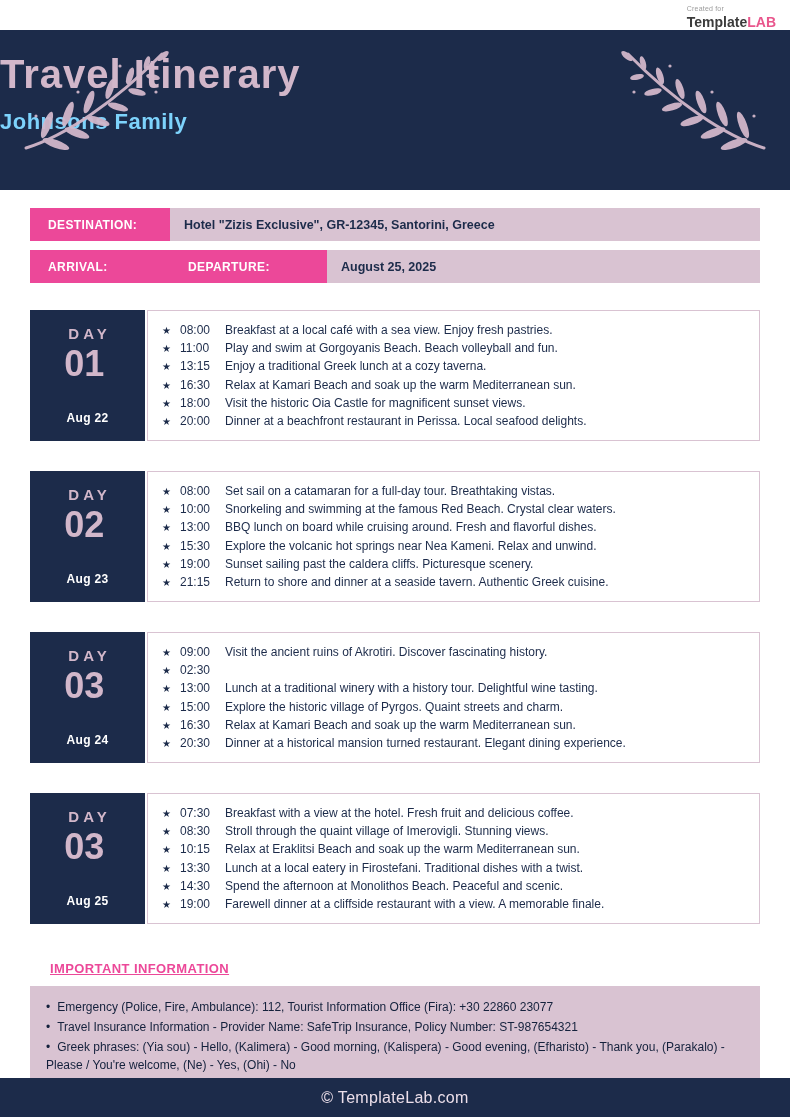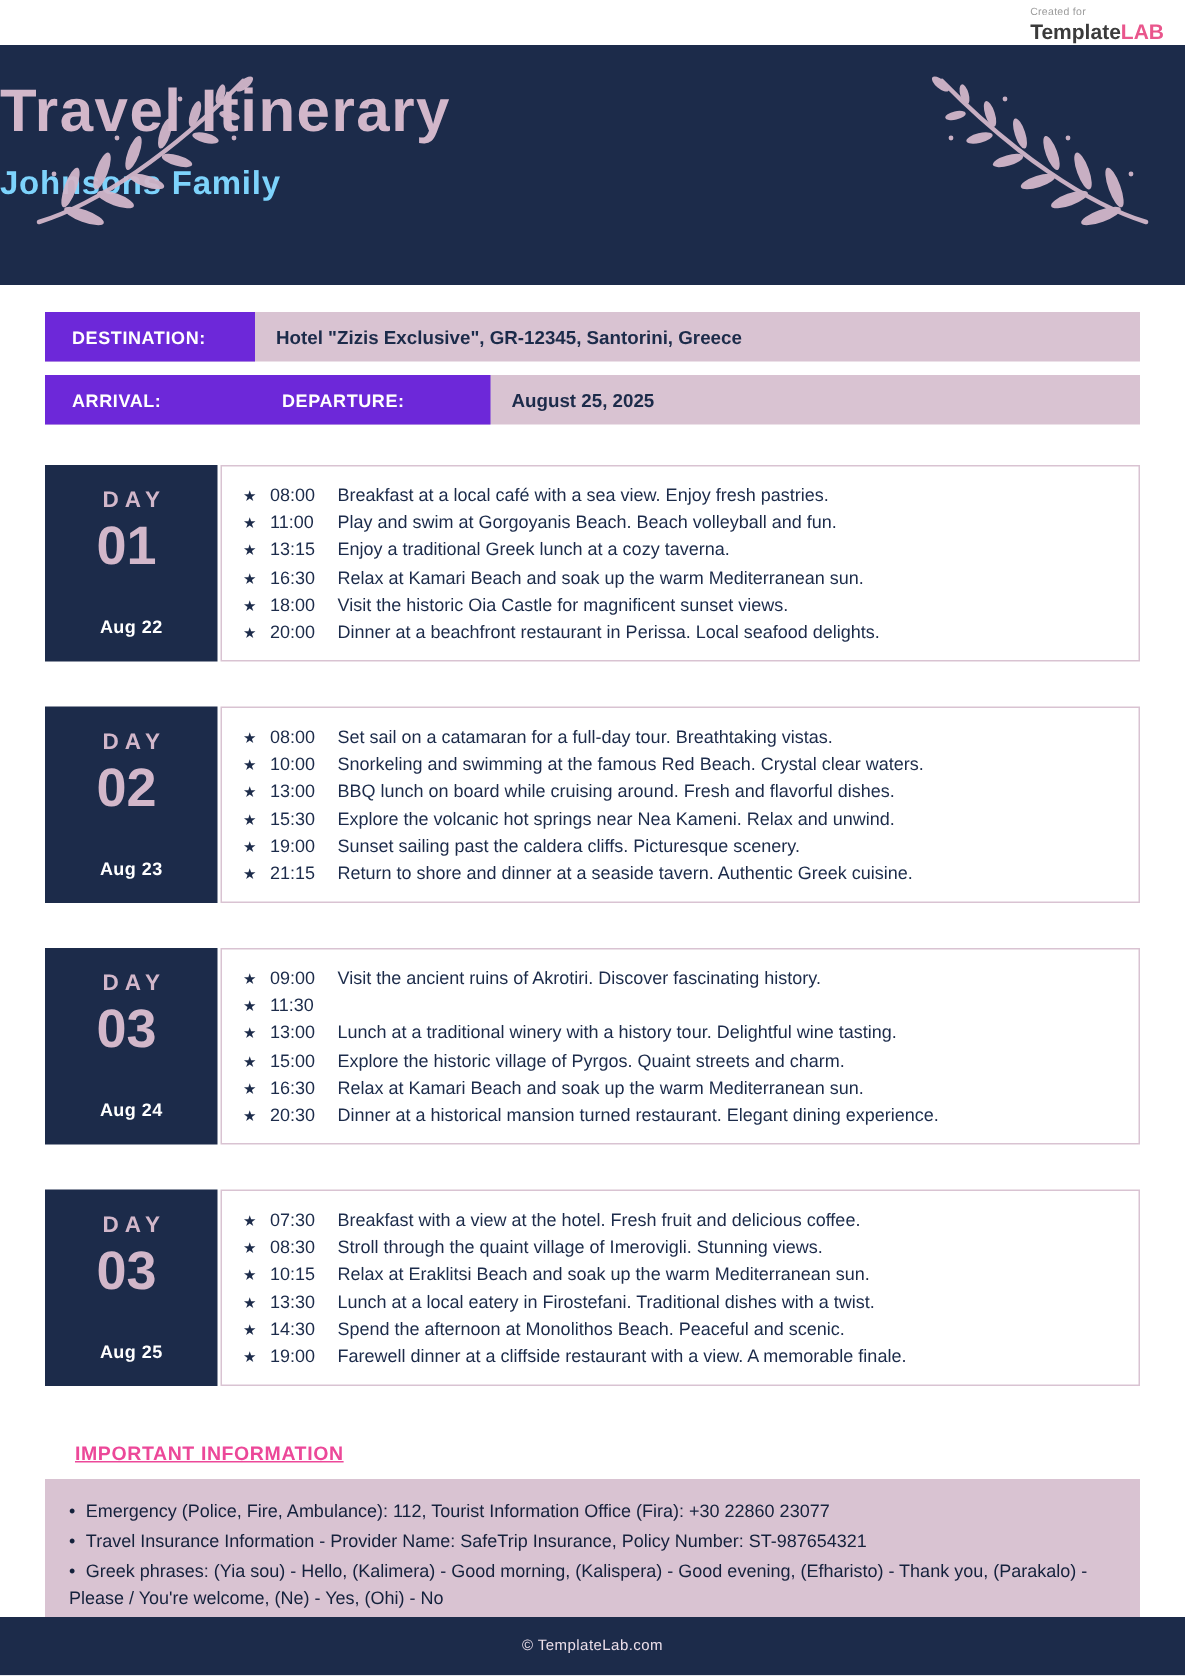--- a/index.html
+++ b/index.html
@@ -18,21 +18,21 @@
   .header { position:relative; height:160px; background:#1c2b4a; padding-top:22px; overflow:hidden; }
   .header h1 { font-size:40px; font-weight:bold; color:#d2b7ca; letter-spacing:1px; }
   .header h2 { font-size:22px; font-weight:bold; color:#7dd3fc; margin-top:12px; letter-spacing:.5px; }
   .leaf { position:absolute; top:14px; opacity:.95; }
   .leaf-left { left:20px; }
   .leaf-right { right:20px; transform:scaleX(-1); }
 
   
   .trip { margin:18px 30px 0; }
   .row { display:flex; height:33px; background:#d9c3d2; margin-bottom:9px; align-items:stretch; }
-  .label-box { background:#6d28d9; color:#fff; font-weight:bold; font-size:12px; letter-spacing:.4px;
+  .label-box { background:#ec4899; color:#fff; font-weight:bold; font-size:12px; letter-spacing:.4px;
                display:flex; align-items:center; padding-left:18px; width:140px; flex:none; }
   .label-box.departure { width:157px; }
   .value { display:flex; align-items:center; padding-left:14px; font-weight:bold; font-size:12.5px; color:#1c2b4a; }
   .value.arrival { width:211px; flex:none; }
   .value.grow { flex:1; }
 
   
   .days { margin:27px 30px 0; }
   .day { display:flex; gap:2px; margin-bottom:30px; height:131px; }
   .day-nav { width:115px; flex:none; background:#1c2b4a; display:flex; flex-direction:column;
@@ -51,21 +51,21 @@
   .important { margin:37px 30px 0; }
   .important h3 { font-size:13px; font-weight:bold; color:#ec4899; letter-spacing:.4px;
                   text-decoration:underline; margin:0 0 10px 20px; }
   .important-box { background:#d9c3d2; padding:10px 16px 12px; }
   .important-box p { font-size:12px; color:#14213c; line-height:1.5; margin:2px 0; }
   .bullet { margin-right:7px; }
 
   
   .footer { position:absolute; left:0; right:0; bottom:0; height:39px; background:#1c2b4a;
             display:flex; align-items:center; justify-content:center; }
-  .footer span { color:#ecdfea; font-size:10px; letter-spacing:.3px; cursor:pointer; }
+  .footer span { color:#ecdfea; font-size:16px; letter-spacing:.3px; cursor:pointer; }
 </style>
 </head>
 <body>
 
 <svg width="0" height="0" style="position:absolute" aria-hidden="true">
   <defs>
     <g id="fern">
       <path d="M6 104 C 45 92, 95 58, 142 10" fill="none" stroke="#d2b7ca" stroke-width="3" stroke-linecap="round"></path>
       <g fill="#d2b7ca">
         <ellipse cx="27" cy="81" rx="14" ry="4" transform="rotate(-70 27 81)"></ellipse>
@@ -217,21 +217,21 @@
         <div class="day-date">Aug 24</div>
       </div>
       <div class="day-activities">
         <div class="activity">
             <span class="star">★</span>
             <span class="time">09:00</span>
             <span class="text">Visit the ancient ruins of Akrotiri. Discover fascinating history.</span>
           </div>
         <div class="activity">
             <span class="star">★</span>
-            <span class="time">11:30</span>
+            <span class="time">02:30</span>
           </div>
         <div class="activity">
             <span class="star">★</span>
             <span class="time">13:00</span>
             <span class="text">Lunch at a traditional winery with a history tour. Delightful wine tasting.</span>
           </div>
         <div class="activity">
             <span class="star">★</span>
             <span class="time">15:00</span>
             <span class="text">Explore the historic village of Pyrgos. Quaint streets and charm.</span>

